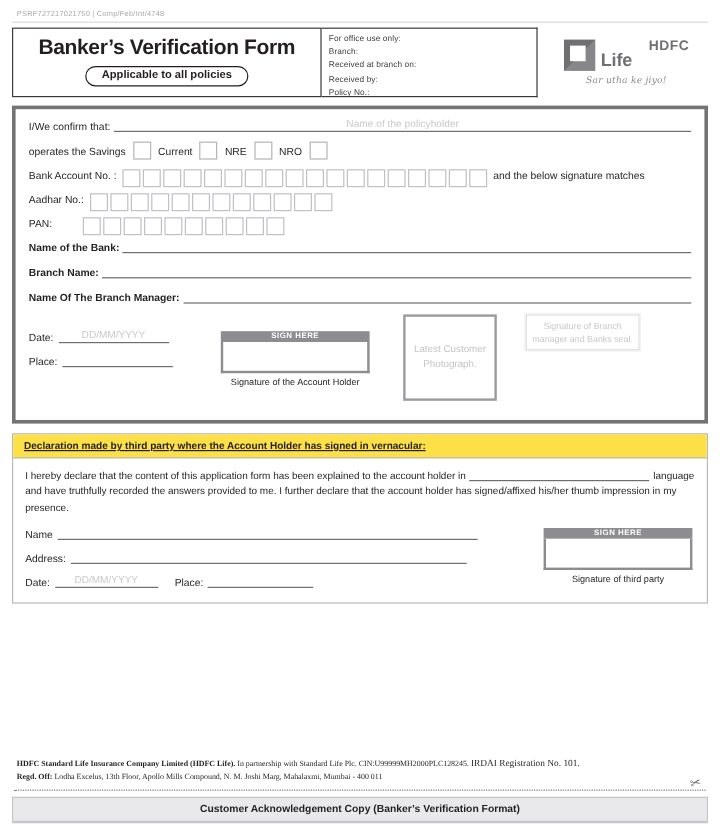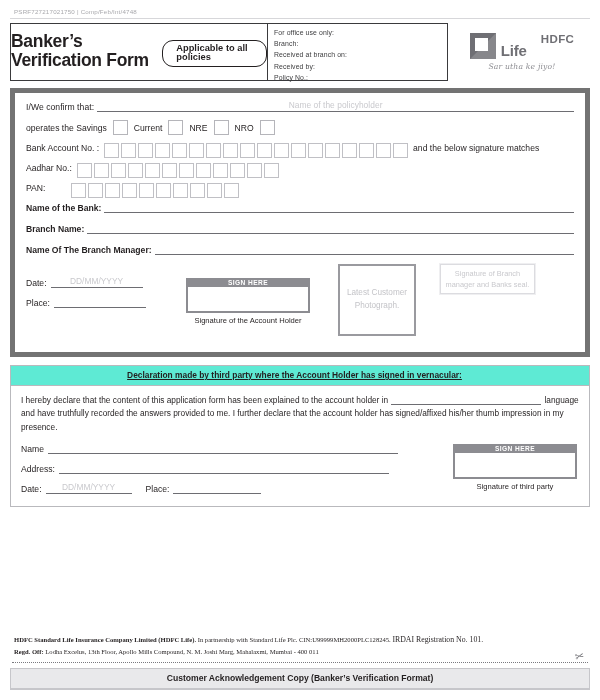--- a/index.html
+++ b/index.html
@@ -36,21 +36,21 @@
   
   .header {
     display: flex;
     align-items: stretch;
     height: 58px;
   }
   .header-left {
     border: 1.2px solid #3a3a3c;
     flex: 0 0 258px;
     display: flex;
-    flex-direction: row;
+    flex-direction: column;
     align-items: center;
     justify-content: center;
     padding: 2px 0 4px 0;
     box-sizing: border-box;
   }
   .form-title {
     font-size: 17.5px;
     font-weight: bold;
     letter-spacing: -0.3px;
     line-height: 1.1;
@@ -136,21 +136,21 @@
     margin-top: 3px;
     font-family: "DejaVu Serif", serif;
     font-style: italic;
     font-size: 7.6px;
     color: #8d8d92;
     letter-spacing: .2px;
   }
 
   
   .body-box {
-    border: 5px solid #737373;
+    border: 3px solid #737373;
     margin-top: 7px;
     padding: 9px 11px 10px 11px;
     box-sizing: border-box;
   }
   .fld-row {
     display: flex;
     align-items: flex-end;
     font-size: 8.6px;
     margin-bottom: 8px;
     letter-spacing: .05px;
@@ -299,27 +299,26 @@
     padding: 0 4px;
   }
 
   
   .decl-box {
     border: 1px solid #b9b9bd;
     margin-top: 8px;
     box-sizing: border-box;
   }
   .decl-head {
-    background: #5eead4;
+    background: #fde047;
     padding: 4px 20px 5px 9px;
     font-size: 8.4px;
     font-weight: bold;
     text-decoration: underline;
     border-bottom: 1px solid #b9b9bd;
-    text-align: center;
   }
   .decl-body {
     padding: 8px 10px 12px 10px;
     position: relative;
   }
   .decl-p {
     font-size: 8.3px;
     line-height: 1.62;
     margin: 0 0 10px 0;
   }

